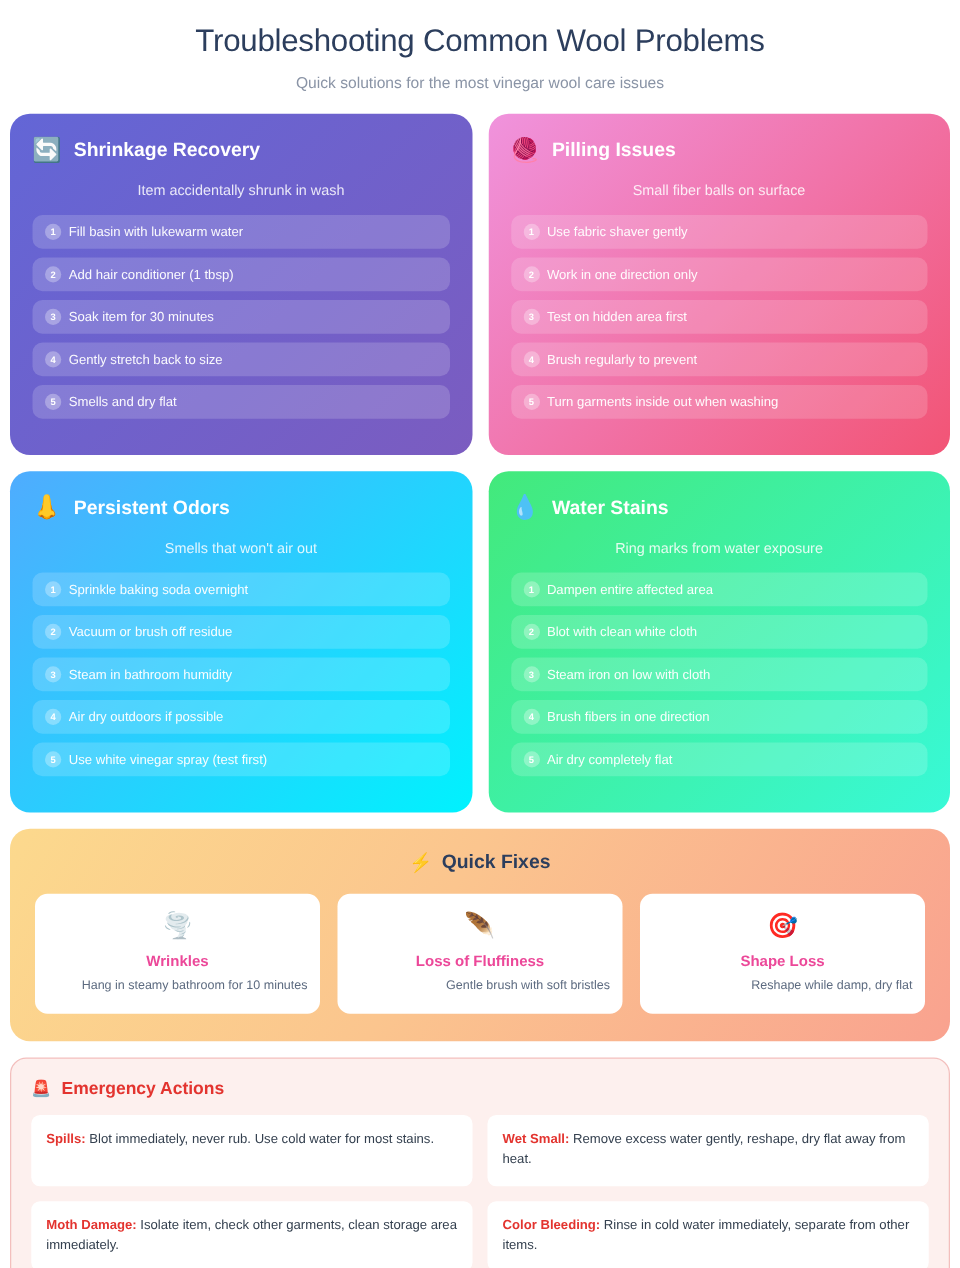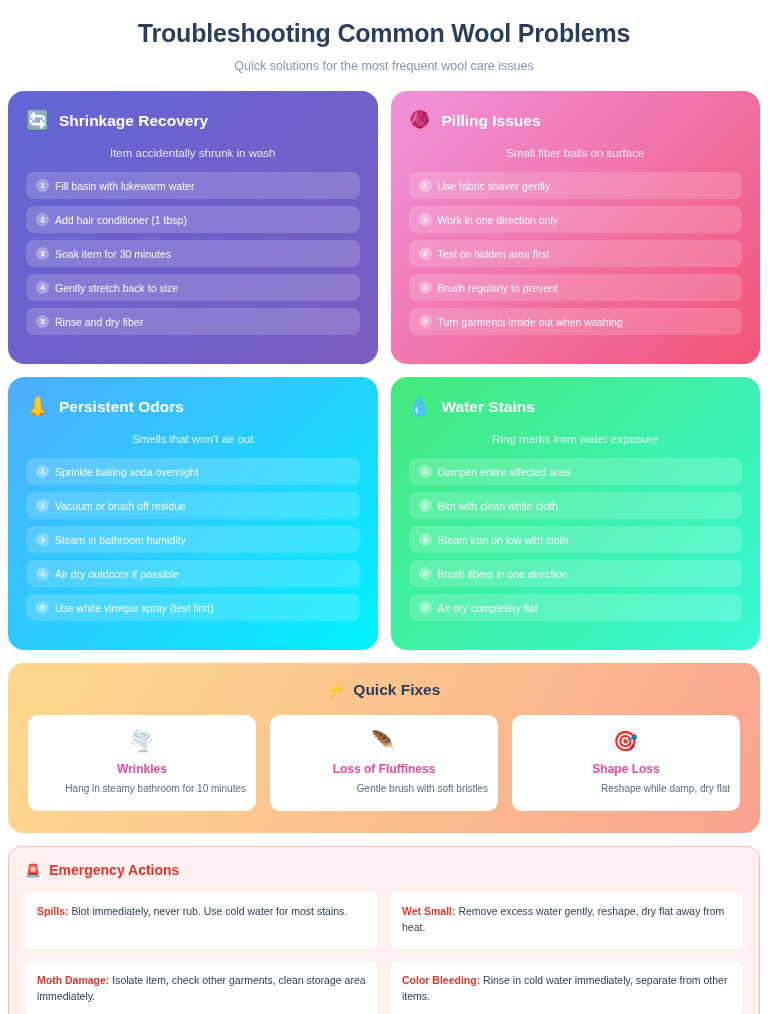--- a/index.html
+++ b/index.html
@@ -11,21 +11,21 @@
     font-family: "Liberation Sans", sans-serif;
     color: #2d3748;
   }
 
   .page { width: 768px; padding: 0 8px 10px 8px; }
 
   
   .header { text-align: center; padding: 18px 0 14px 0; }
   .page-title {
     font-size: 25px;
-    font-weight: bold;
+    font-weight: normal;
     color: #2c3e5d;
     letter-spacing: -0.2px;
     line-height: 1.2;
   }
   .page-subtitle {
     font-size: 12.5px;
     color: #8a94a6;
     margin-top: 11px;
   }
 
@@ -172,21 +172,21 @@
   }
   .em-label { font-weight: bold; color: #e3342f; margin-top: 10px; }
 </style>
 </head>
 <body>
 
 <div class="page">
 
   <div class="header">
     <div class="page-title">Troubleshooting Common Wool Problems</div>
-    <div class="page-subtitle">Quick solutions for the most frequent wool care issues</div>
+    <div class="page-subtitle">Quick solutions for the most vinegar wool care issues</div>
   </div>
 
   <div class="card-grid" id="card-grid">
       <div class="problem-card pc-purple">
         <div class="card-head">
           <span class="card-icon">🔄</span>
           <span class="card-title">Shrinkage Recovery</span>
         </div>
         <div class="card-problem">Item accidentally shrunk in wash</div>
         <ul class="steps">
@@ -201,21 +201,21 @@
           <li class="step">
             <span class="step-num">3</span>
             <span>Soak item for 30 minutes</span>
           </li>
           <li class="step">
             <span class="step-num">4</span>
             <span>Gently stretch back to size</span>
           </li>
           <li class="step">
             <span class="step-num">5</span>
-            <span>Rinse and dry fiber</span>
+            <span>Smells and dry flat</span>
           </li>
         </ul>
       </div>
       <div class="problem-card pc-pink">
         <div class="card-head">
           <span class="card-icon">🧶</span>
           <span class="card-title">Pilling Issues</span>
         </div>
         <div class="card-problem">Small fiber balls on surface</div>
         <ul class="steps">

